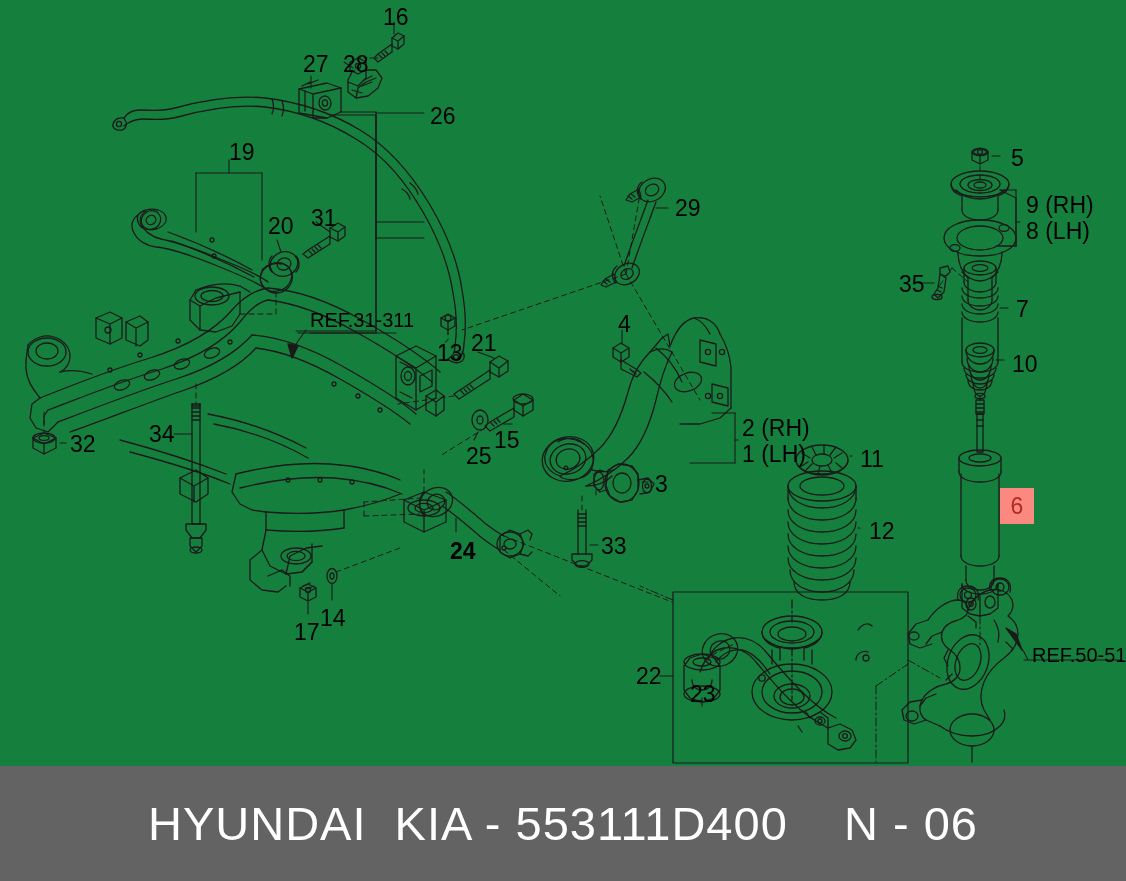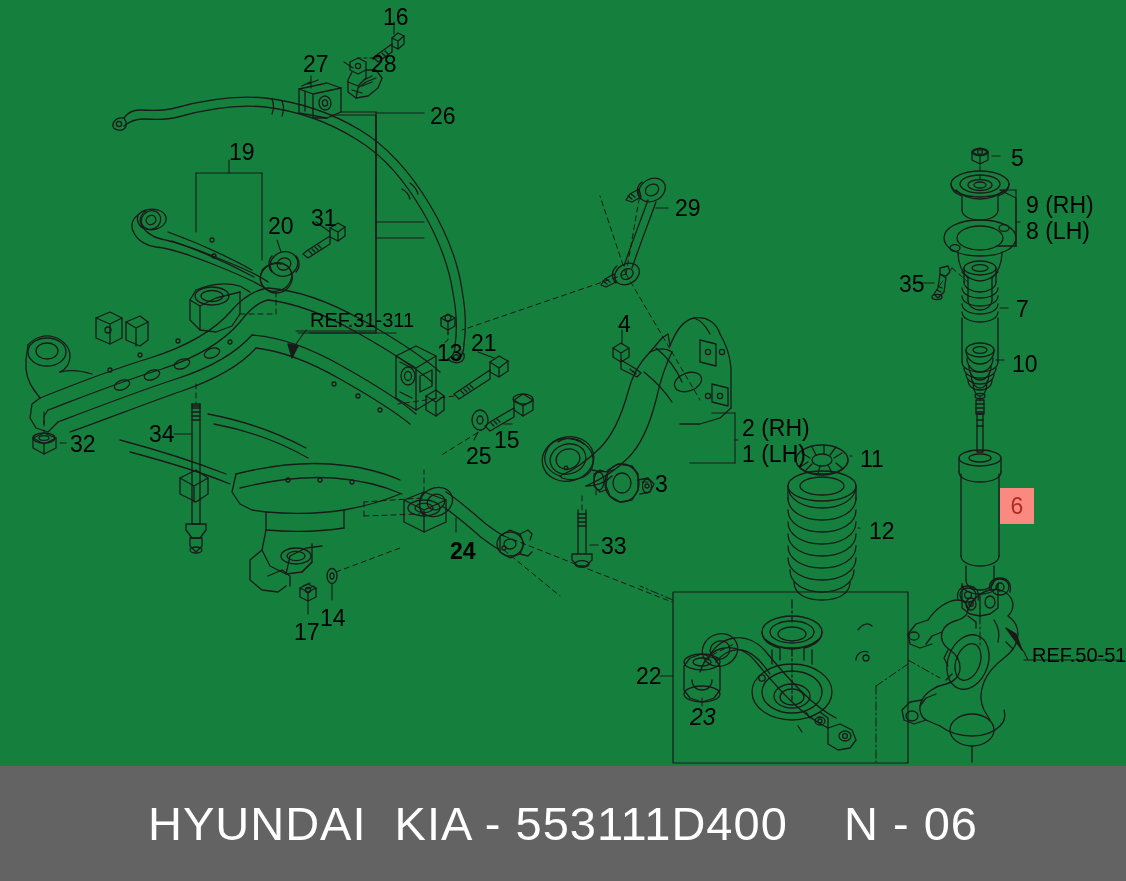--- a/index.html
+++ b/index.html
@@ -743,21 +743,21 @@
       <path d="M276 300 L276 314 L236 314" stroke-width="1" stroke-dasharray="5 4"></path>
       <path d="M424 492 L424 470" stroke-width="1" stroke-dasharray="5 4"></path>
       <path d="M448 330 L448 340 L440 346" stroke-width="1" stroke-dasharray="5 4"></path>
       <path d="M980 396 L980 402" stroke-width="1" stroke-dasharray="5 4"></path>
       <path d="M596 490 L596 496" stroke-width="1" stroke-dasharray="5 4"></path>
 
     </g>
   </svg>
 
   <div class="lbl" style="left:383px; top:5px;">16</div>
-  <div class="lbl" style="left:343px; top:52px;margin-left:28px;">28</div>
+  <div class="lbl" style="left:343px; top:52px;">28</div>
   <div class="lbl" style="left:303px; top:52px;">27</div>
   <div class="lbl" style="left:430px; top:104px;">26</div>
   <div class="lbl" style="left:229px; top:140px;">19</div>
   <div class="lbl" style="left:268px; top:214px;">20</div>
   <div class="lbl" style="left:311px; top:206px;">31</div>
   <div class="lbl" style="left:1011px; top:146px;">5</div>
   <div class="lbl pair" style="left:1026px; top:193px;">9 (RH)
 8 (LH)</div>
   <div class="lbl" style="left:899px; top:272px;text-align:center;">35</div>
   <div class="lbl" style="left:1016px; top:297px;">7</div>
@@ -774,21 +774,21 @@
   <div class="lbl pair" style="left:742px; top:416px;">2 (RH)
 1 (LH)</div>
   <div class="lbl" style="left:655px; top:472px;">3</div>
   <div class="lbl" style="left:860px; top:447px;">11</div>
   <div class="lbl" style="left:869px; top:519px;">12</div>
   <div class="lbl" style="left:601px; top:534px;">33</div>
   <div class="lbl" style="left:450px; top:539px;font-weight:bold;">24</div>
   <div class="lbl" style="left:320px; top:606px;">14</div>
   <div class="lbl" style="left:294px; top:620px;">17</div>
   <div class="lbl" style="left:636px; top:664px;text-align:right;">22</div>
-  <div class="lbl" style="left:690px; top:705px;font-style:italic;">23</div>
+  <div class="lbl" style="left:690px; top:682px;">23</div>
   <div class="lbl ref" style="left:1032px; top:645px;">REF.50-513</div>
 
   <div class="lbl-hl" style="left:1000px; top:488px;">6</div>
 
   <div class="footer-bar"></div>
   <div class="footer-text">HYUNDAI  KIA - 553111D400    N - 06</div>
 
 </div>
 
 </body></html>

